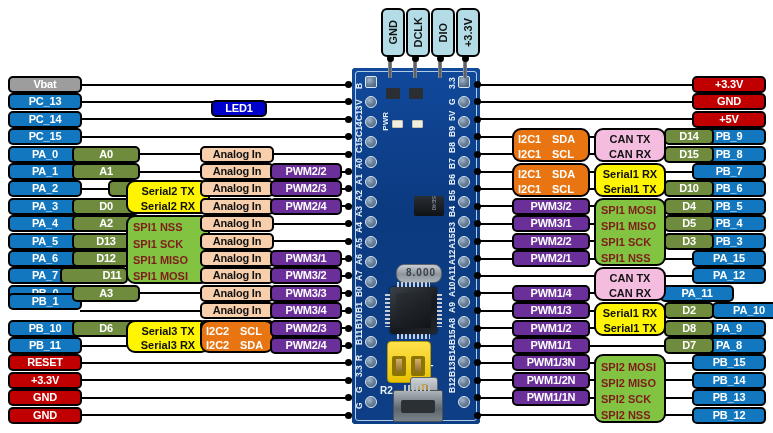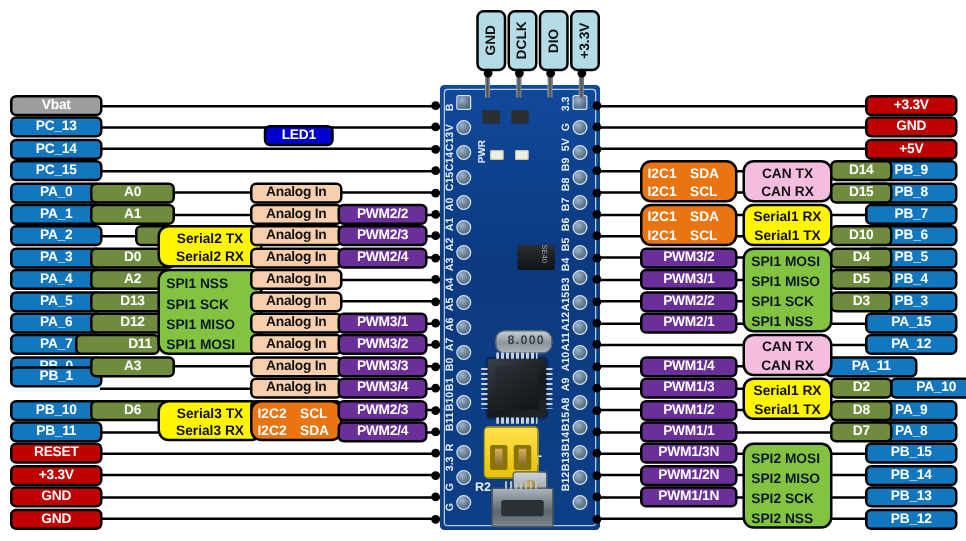--- a/index.html
+++ b/index.html
@@ -28,21 +28,21 @@
     white-space:nowrap;
     letter-spacing:-0.2px;
     z-index:6;
   }
 
   
   .c-blue{background:#1277be;color:#ffffff;}
   .c-grey{background:#9d9d9d;color:#ffffff;}
   .c-red{background:#c00000;color:#ffffff;}
   .c-green{background:#6f8b3d;color:#ffffff;}
-  .c-lgreen{background:#82c341;color:#0f172a;}
+  .c-lgreen{background:#82c341;color:#7f1d1d;}
   .c-peach{background:#f7cfac;color:#111;}
   .c-purple{background:#6a2f98;color:#fff;}
   .c-orange{background:#e87511;color:#fff;}
   .c-yellow{background:#fff500;color:#111;}
   .c-pink{background:#f4bde0;color:#111;}
   .c-navy{background:#0000cd;color:#fff;}
 
   
   .group{
     position:absolute;

